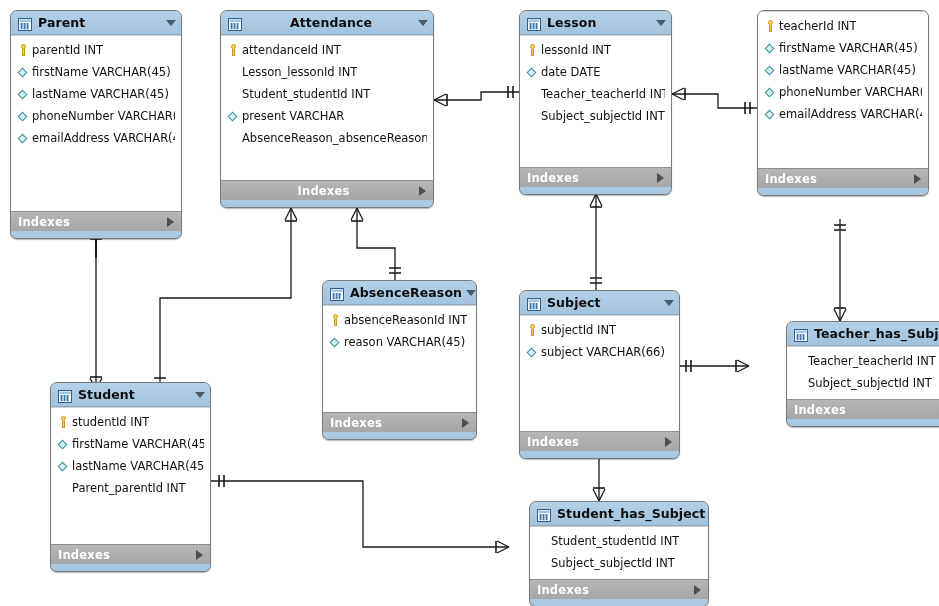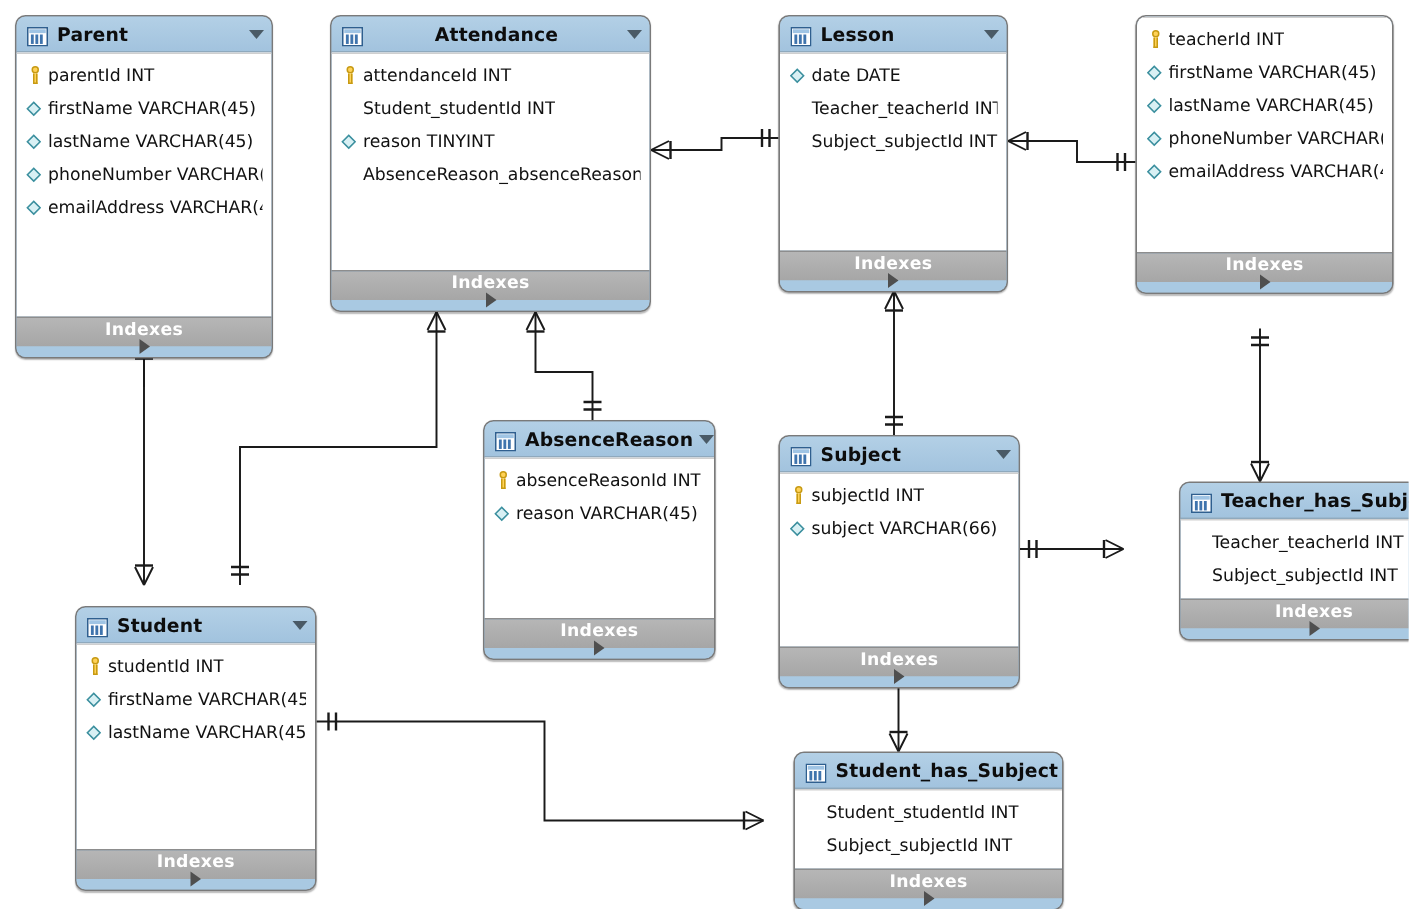--- a/index.html
+++ b/index.html
@@ -134,21 +134,20 @@
   }
 
   .tbl-foot {
     height: 20px;
     background: linear-gradient(to bottom, #b6b6b6 0%, #a6a6a6 100%);
     border-top: 1px solid #8d8d8d;
     display: flex;
     align-items: center;
     padding: 0 7px 0 7px;
     box-sizing: border-box;
-    flex-direction: column;
   }
   .foot-txt {
     font-size: 11.5px;
     color: #ffffff;
     font-weight: bold;
     flex: 1 1 auto;
     letter-spacing: 0.2px;
   }
   .tri-right {
     width: 0; height: 0;
@@ -285,25 +284,29 @@
         <span class="tbl-title">Attendance</span>
         <span class="caret"></span>
       </div>
       <div class="tbl-body" style="height: 139px;">
         <div class="col">
           <span class="col-ico ico-key"></span>
           <span class="col-txt">attendanceId INT</span>
         </div>
         <div class="col">
           <span class="col-ico none"></span>
+          <span class="col-txt">Lesson_lessonId INT</span>
+        </div>
+        <div class="col">
+          <span class="col-ico none"></span>
           <span class="col-txt">Student_studentId INT</span>
         </div>
         <div class="col">
           <span class="col-ico ico-diamond"></span>
-          <span class="col-txt">reason TINYINT</span>
+          <span class="col-txt">present VARCHAR</span>
         </div>
         <div class="col">
           <span class="col-ico none"></span>
           <span class="col-txt">AbsenceReason_absenceReasonId INT</span>
         </div>
       </div>
       <div class="tbl-foot">
         <span class="foot-txt">Indexes</span>
         <span class="tri-right"></span>
       </div>
@@ -315,20 +318,24 @@
             <rect x="0.5" y="0.5" width="13" height="12" fill="#ffffff" stroke="#2f5f8f"></rect>
             <rect x="1.5" y="1.5" width="11" height="2.6" fill="#9fc4e4"></rect>
             <rect x="2.6" y="5" width="1.9" height="6.3" fill="#3f74ad"></rect>
             <rect x="5.6" y="5" width="1.9" height="6.3" fill="#3f74ad"></rect>
             <rect x="8.6" y="5" width="1.9" height="6.3" fill="#3f74ad"></rect>
           </svg></span>
         <span class="tbl-title">Lesson</span>
         <span class="caret"></span>
       </div>
       <div class="tbl-body" style="height: 126px;">
+        <div class="col">
+          <span class="col-ico ico-key"></span>
+          <span class="col-txt">lessonId INT</span>
+        </div>
         <div class="col">
           <span class="col-ico ico-diamond"></span>
           <span class="col-txt">date DATE</span>
         </div>
         <div class="col">
           <span class="col-ico none"></span>
           <span class="col-txt">Teacher_teacherId INT</span>
         </div>
         <div class="col">
           <span class="col-ico none"></span>
@@ -447,21 +454,21 @@
           <span class="col-ico none"></span>
           <span class="col-txt">Subject_subjectId INT</span>
         </div>
       </div>
       <div class="tbl-foot">
         <span class="foot-txt">Indexes</span>
         <span class="tri-right"></span>
       </div>
       <div class="tbl-strip"></div>
     </div>
-    <div class="tbl" style="left: 50px; top: 404px; width: 161px;">
+    <div class="tbl" style="left: 50px; top: 382px; width: 161px;">
       <div class="tbl-head">
         <span class="tbl-ico"><svg width="14" height="13" viewBox="0 0 14 13">
             <rect x="0.5" y="0.5" width="13" height="12" fill="#ffffff" stroke="#2f5f8f"></rect>
             <rect x="1.5" y="1.5" width="11" height="2.6" fill="#9fc4e4"></rect>
             <rect x="2.6" y="5" width="1.9" height="6.3" fill="#3f74ad"></rect>
             <rect x="5.6" y="5" width="1.9" height="6.3" fill="#3f74ad"></rect>
             <rect x="8.6" y="5" width="1.9" height="6.3" fill="#3f74ad"></rect>
           </svg></span>
         <span class="tbl-title">Student</span>
         <span class="caret"></span>
@@ -472,20 +479,24 @@
           <span class="col-txt">studentId INT</span>
         </div>
         <div class="col">
           <span class="col-ico ico-diamond"></span>
           <span class="col-txt">firstName VARCHAR(45)</span>
         </div>
         <div class="col">
           <span class="col-ico ico-diamond"></span>
           <span class="col-txt">lastName VARCHAR(45)</span>
         </div>
+        <div class="col">
+          <span class="col-ico none"></span>
+          <span class="col-txt">Parent_parentId INT</span>
+        </div>
       </div>
       <div class="tbl-foot">
         <span class="foot-txt">Indexes</span>
         <span class="tri-right"></span>
       </div>
       <div class="tbl-strip"></div>
     </div>
     <div class="tbl" style="left: 529px; top: 501px; width: 180px;">
       <div class="tbl-head">
         <span class="tbl-ico"><svg width="14" height="13" viewBox="0 0 14 13">

